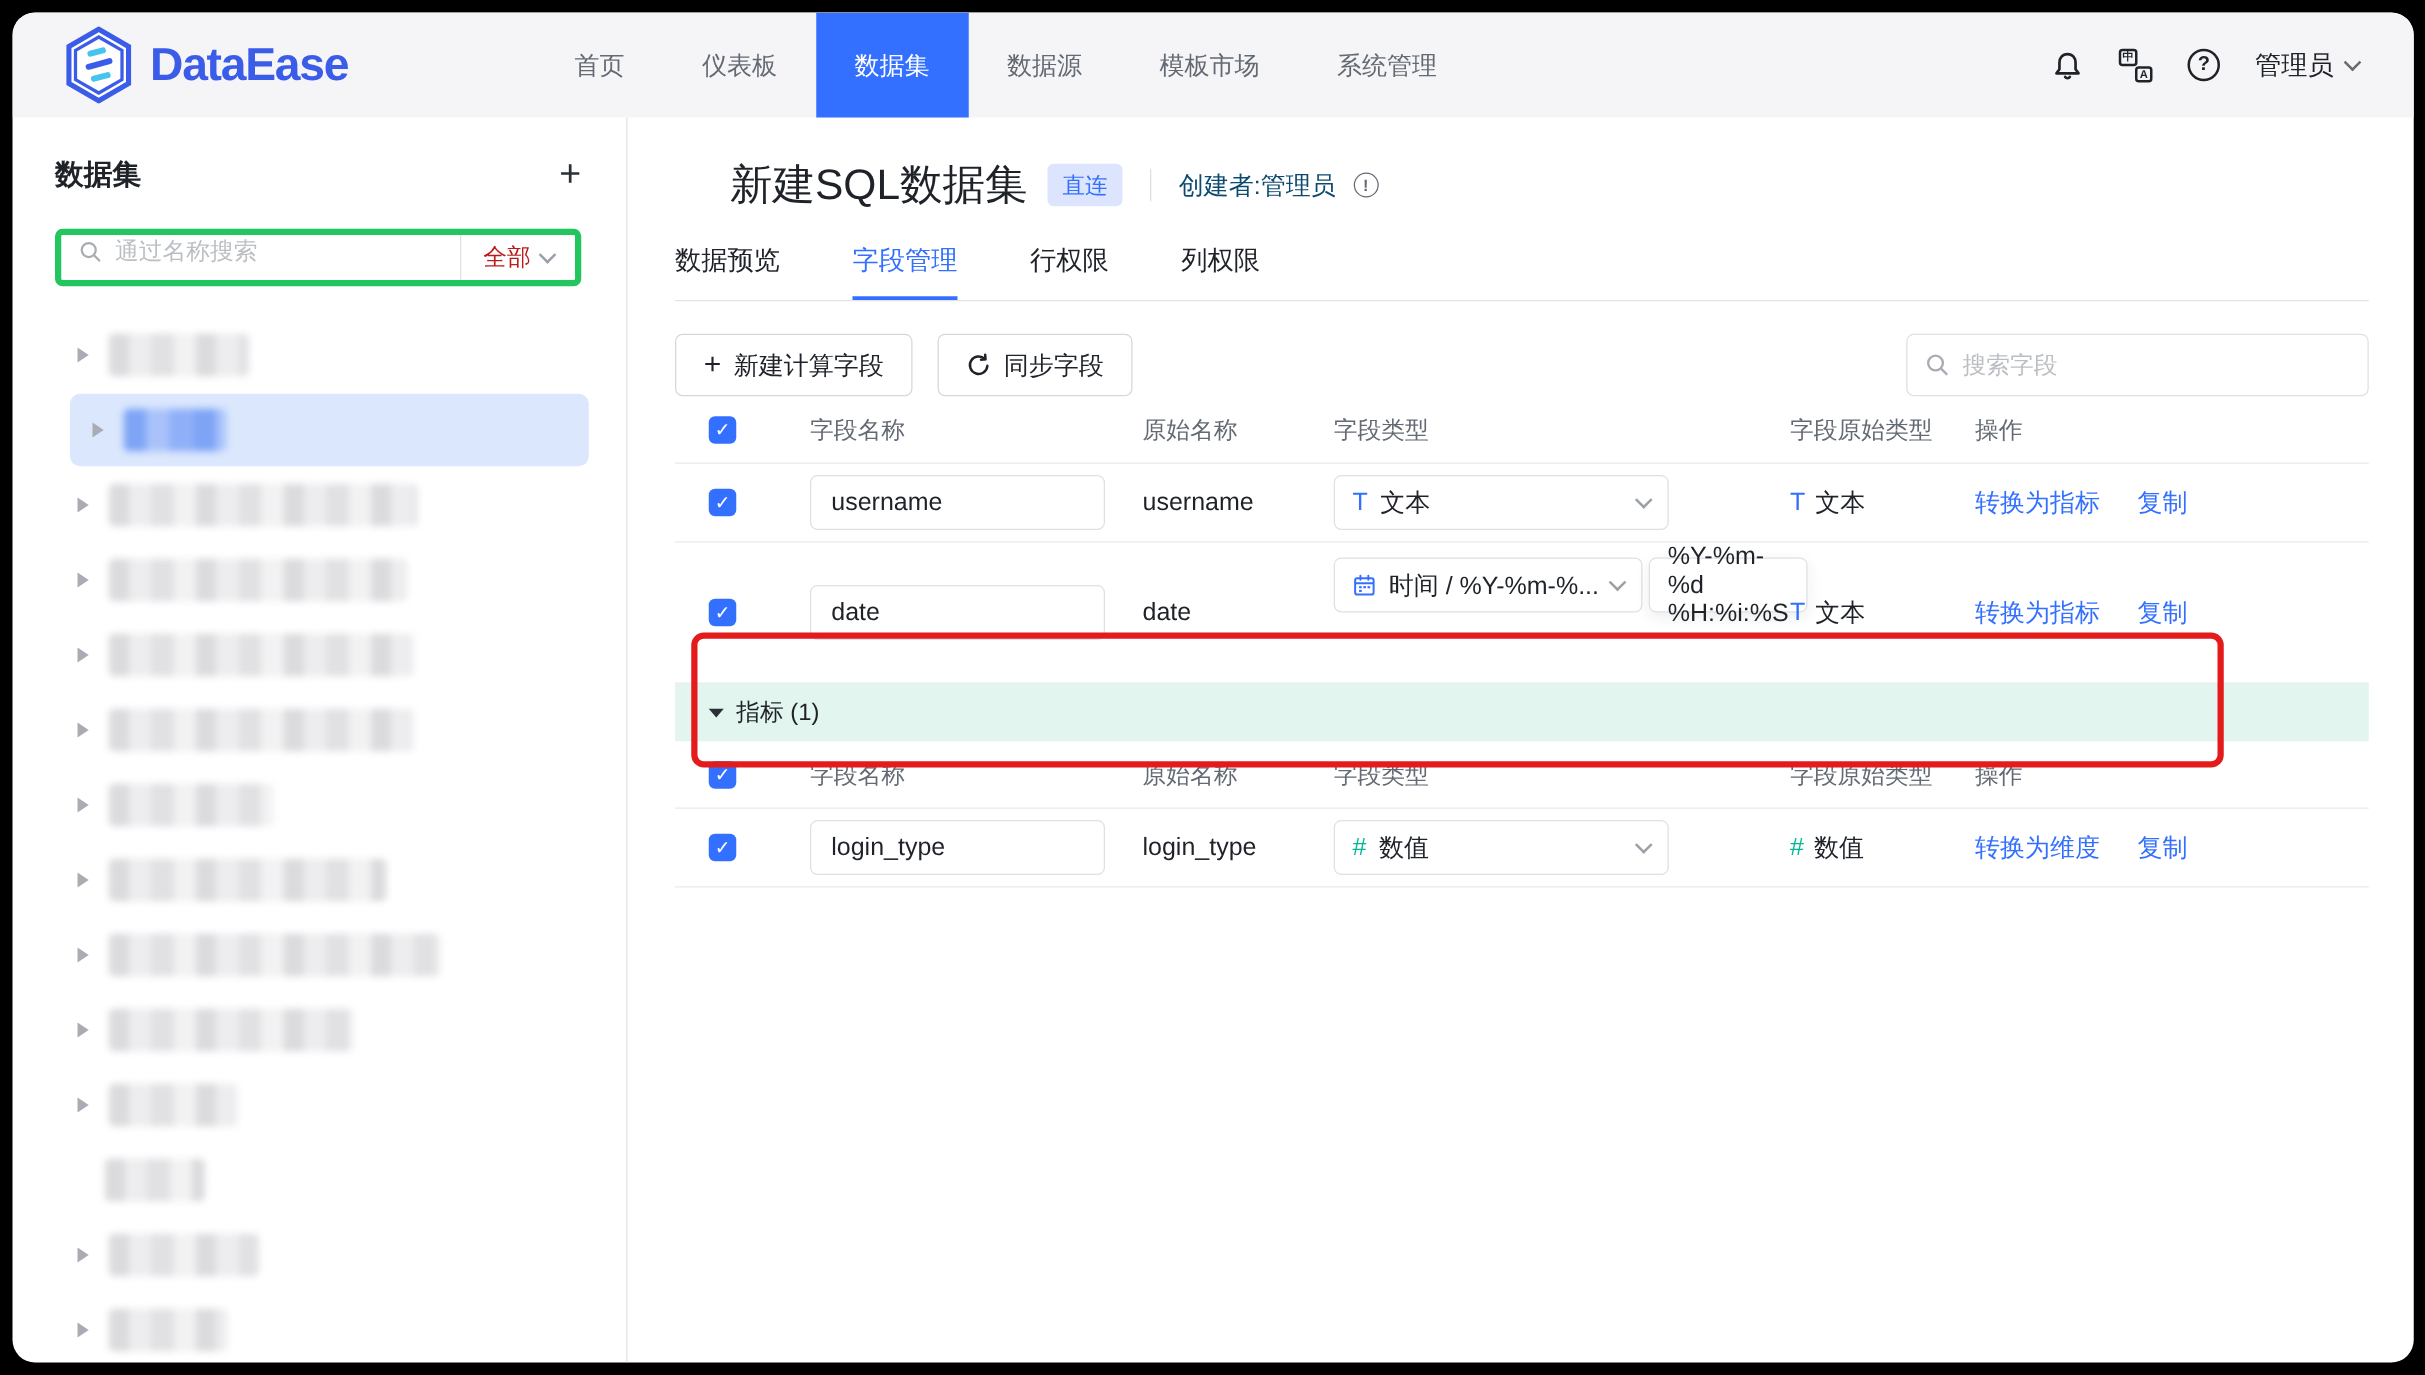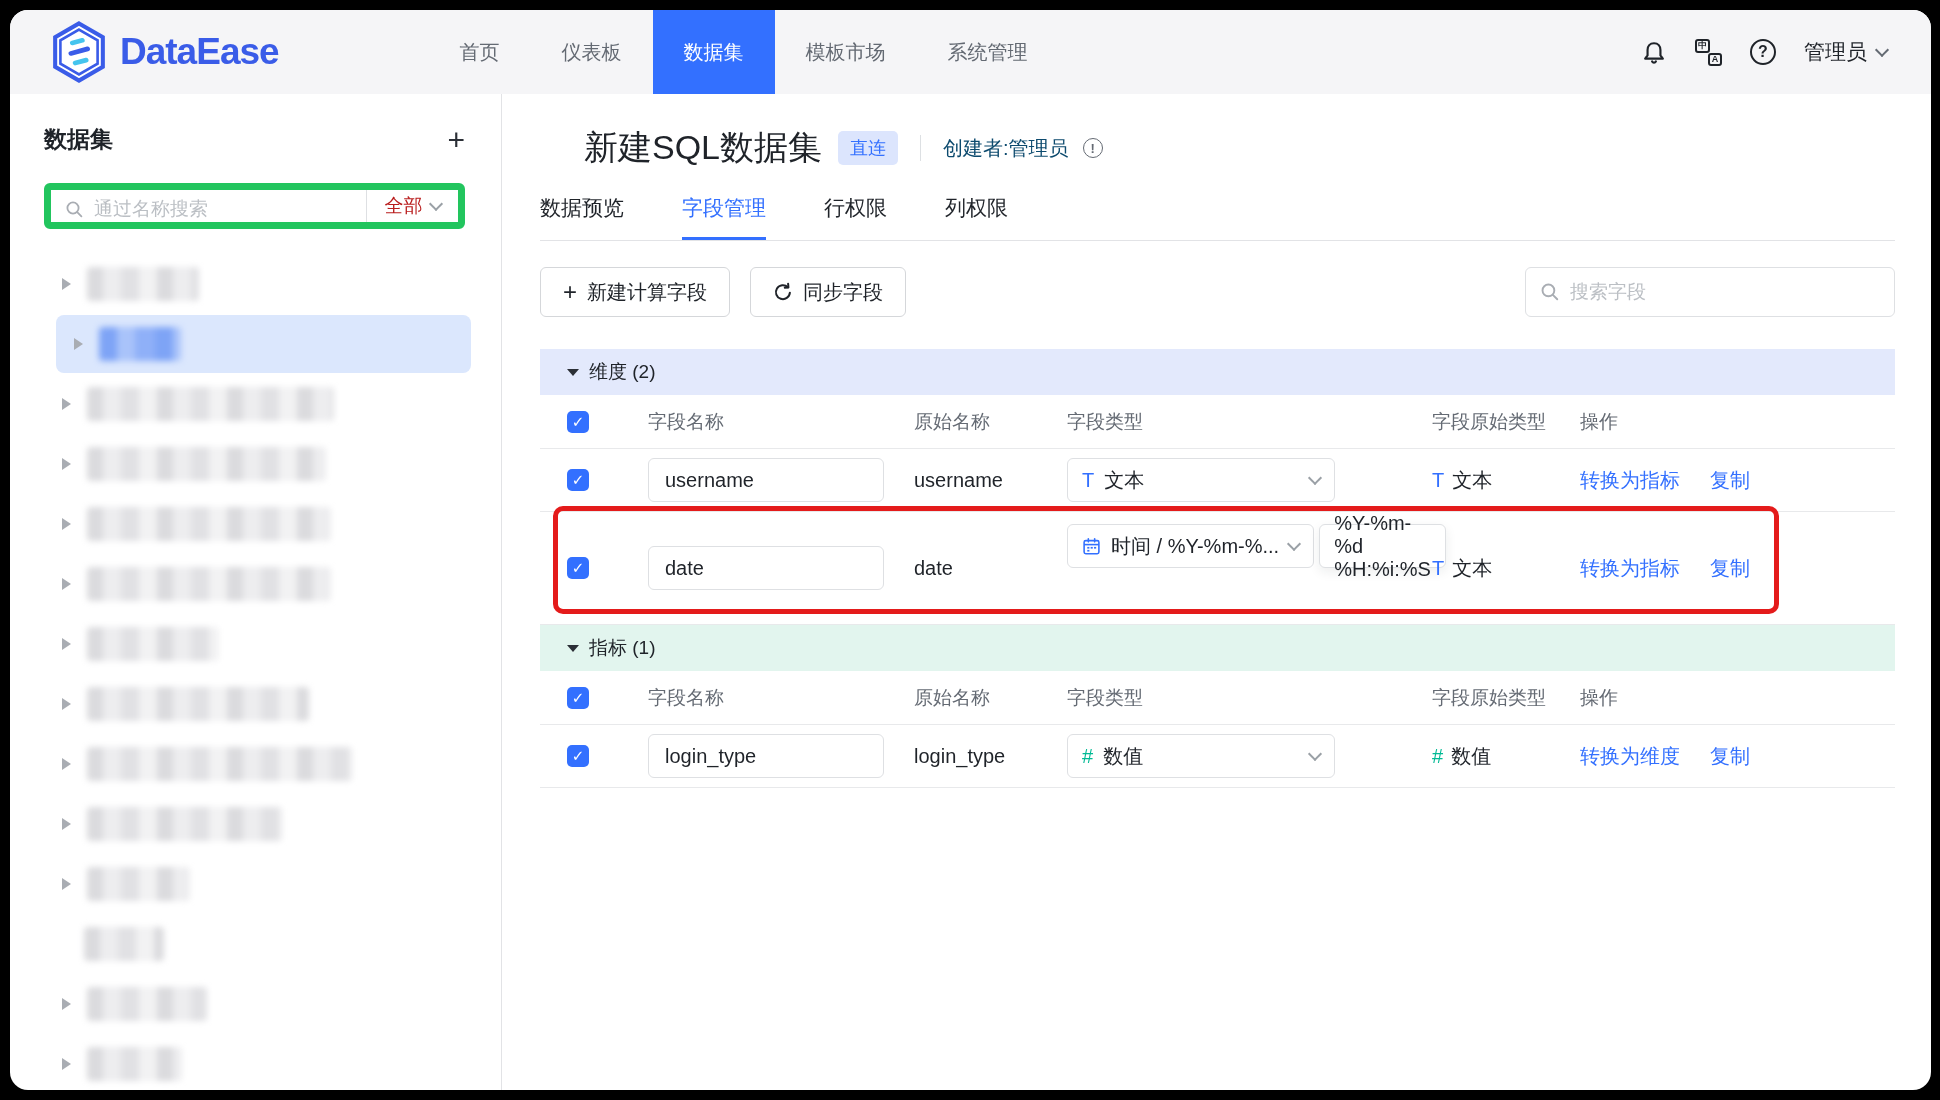--- a/index.html
+++ b/index.html
@@ -25,21 +25,21 @@
   .trans-icon .sq { position:absolute; border:2px solid #1f2329; border-radius:3px; background:#f5f5f7; font-size:9px; font-weight:bold; display:flex; align-items:center; justify-content:center; color:#1f2329; }
   .trans-icon .sq1 { left:0; top:0; width:15px; height:14px; }
   .trans-icon .sq2 { right:0; bottom:0; width:14px; height:13px; }
 
   
   .body-row { flex:1; display:flex; min-height:0; }
   .sidebar { width:492px; border-right:1px solid #e2e3e6; padding:0 0 0 34px; flex-shrink:0; }
   .sb-title-row { display:flex; align-items:center; justify-content:space-between; margin-top:30px; padding-right:36px; }
   .sb-title { font-size:23px; font-weight:bold; }
   .plus-btn { font-size:30px; font-weight:300; color:#2b2f36; line-height:1; cursor:pointer; }
-  .sb-search-row { margin-top:28px; margin-right:36px; height:46px; border:7px solid #22c55e; border-radius:6px; display:flex; align-items:flex-end; background:#fff; }
+  .sb-search-row { margin-top:28px; margin-right:36px; height:46px; border:5px solid #22c55e; border-radius:6px; display:flex; align-items:flex-start; background:#fff; }
   .sb-search-input { flex:1; display:flex; align-items:center; gap:10px; padding-left:14px; }
   .sb-filter { width:92px; height:100%; border-left:1px solid #dee0e3; display:flex; align-items:center; justify-content:center; gap:8px; font-size:19px; color:#b91c1c; }
   .placeholder { color:#bbbfc4; font-size:19px; }
   .sb-list { margin-top:26px; padding-right:30px; }
   .sb-item { height:58px; margin-bottom:2px; display:flex; align-items:center; gap:16px; padding-left:18px; border-radius:8px; cursor:pointer; }
   .sb-item.selected { background:#dbe7fd; margin-left:12px; }
   .sb-item.indent { padding-left:40px; }
   .tri-right { width:0; height:0; border-top:6px solid transparent; border-bottom:6px solid transparent; border-left:9px solid #a9adb3; flex-shrink:0; }
   .blur-block { height:34px; border-radius:4px; filter:blur(3px);
     background:repeating-linear-gradient(90deg,#dbdbde 0 16px,#ededef 16px 34px,#e1e1e4 34px 52px,#f2f2f3 52px 70px); }
@@ -105,20 +105,21 @@
           <line x1="8.6" y1="13.6" x2="15.6" y2="11.7" stroke="#3a5ce8" stroke-width="2" stroke-linecap="round"></line>
           <line x1="10.4" y1="17.6" x2="15" y2="16.4" stroke="#45c4ee" stroke-width="2" stroke-linecap="round"></line>
         </svg>
       </span>
       <span class="brand-name">DataEase</span>
     </div>
     <div class="nav-menu">
       <div class="nav-item">首页</div>
       <div class="nav-item">仪表板</div>
       <div class="nav-item active">数据集</div>
+      <div class="nav-item">数据源</div>
       <div class="nav-item">模板市场</div>
       <div class="nav-item">系统管理</div>
     </div>
     <div class="nav-right">
       <div class="icon-btn">
         <svg width="24" height="24" viewBox="0 0 19 19" fill="none" stroke="#1f2329" stroke-width="1.7" stroke-linejoin="round">
           <path d="M9.5 2.6c-3.3 0-5.1 2.5-5.1 5.3v4.3L2.5 14.8h14l-1.9-2.6V7.9c0-2.8-1.8-5.3-5.1-5.3z"></path>
           <path d="M8 17a1.7 1.7 0 0 0 3 0" stroke-linecap="round"></path>
         </svg>
       </div>
@@ -246,24 +247,20 @@
         </button>
         <div class="search-field">
           <svg width="20" height="20" viewBox="0 0 19 19" fill="none" stroke="#a9adb3" stroke-width="1.8">
             <circle cx="8" cy="8" r="5.6"></circle>
               <line x1="12.2" y1="12.2" x2="16.4" y2="16.4" stroke-linecap="round"></line>
           </svg>
           <span class="placeholder">搜索字段</span>
         </div>
       </div>
 
-      <div class="section-band dim">
-        <span class="tri-down"></span>
-        <span>维度 (2)</span>
-      </div>
 
       <div class="grid grid-header">
         <div class="cell-check">
             <div class="checkbox">✓</div>
           </div>
         <div>字段名称</div>
         <div>原始名称</div>
         <div>字段类型</div>
         <div>字段原始类型</div>
         <div>操作</div>

